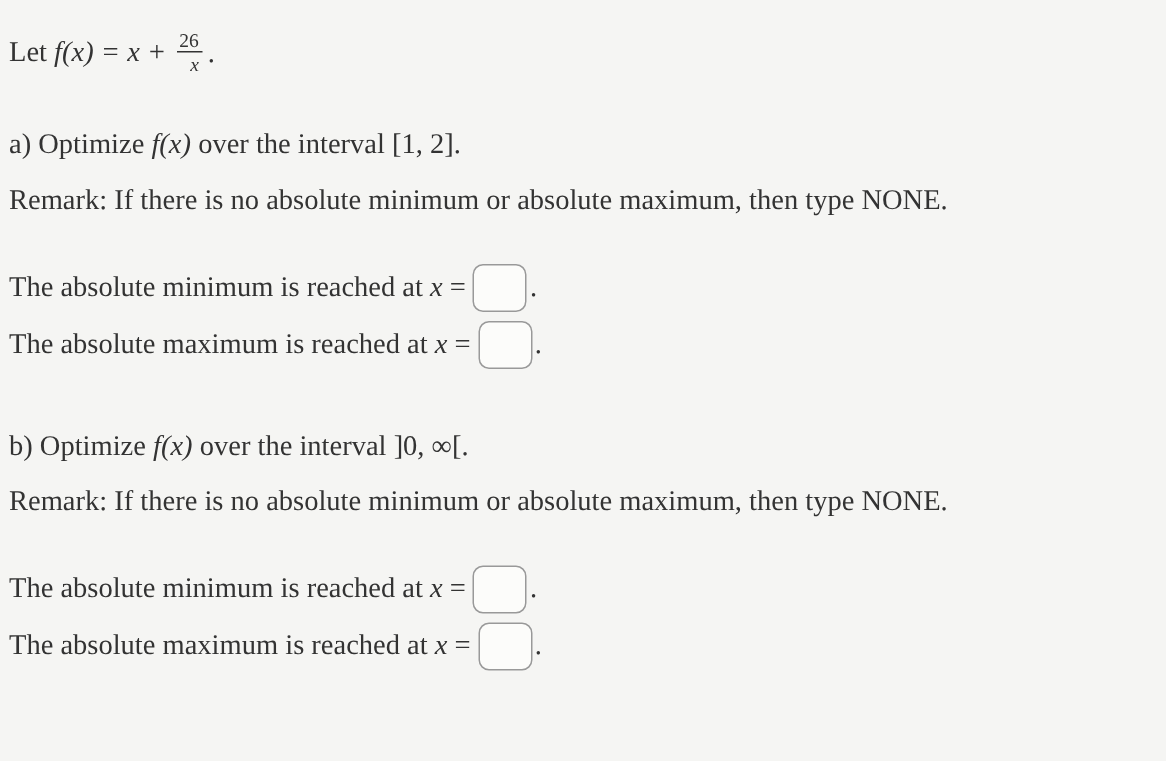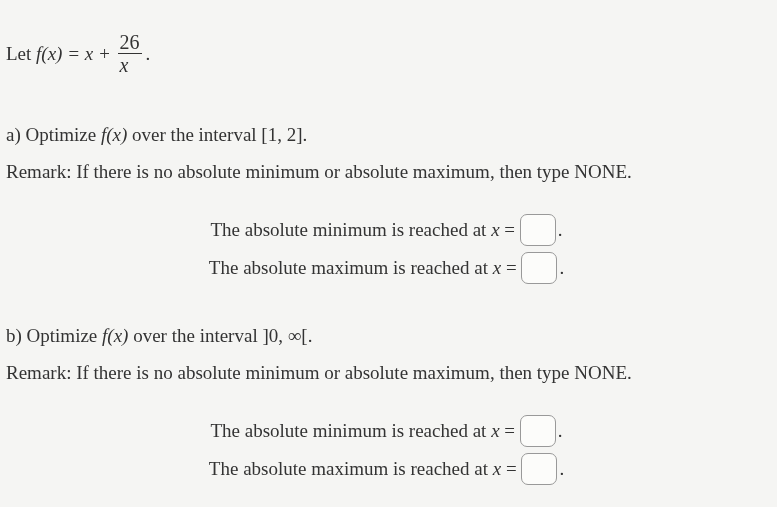--- a/index.html
+++ b/index.html
@@ -23,26 +23,26 @@
     .block {
       margin-bottom: 28px;
     }
     .math-i {
       font-style: italic;
       font-family: 'Times New Roman', serif;
     }
     .frac {
       display: inline-block;
       vertical-align: middle;
-      text-align: left;
-      font-size: 20px;
+      text-align: right;
+      font-size: 13px;
       line-height: 1;
       position: relative;
       top: -2px;
-      margin: 16px 2px;
+      margin: 4px 2px;
     }
     .frac .num {
       display: block;
       border-bottom: 1px solid #333;
       padding: 0 2px 1px 2px;
     }
     .frac .den {
       display: block;
       padding: 1px 2px 0 2px;
     }
@@ -55,21 +55,20 @@
       background: #fcfcfa;
       vertical-align: middle;
       font-size: 16px;
       text-align: center;
       padding: 0;
     }
     .ans-row {
       margin-bottom: 6px;
       display: flex;
       align-items: center;
-      justify-content: center;
     }
     .ans-row .label-txt {
       white-space: pre;
     }
     .tight-group {
       margin-bottom: 38px;
     }
     .dot {
       margin-left: 2px;
     }

